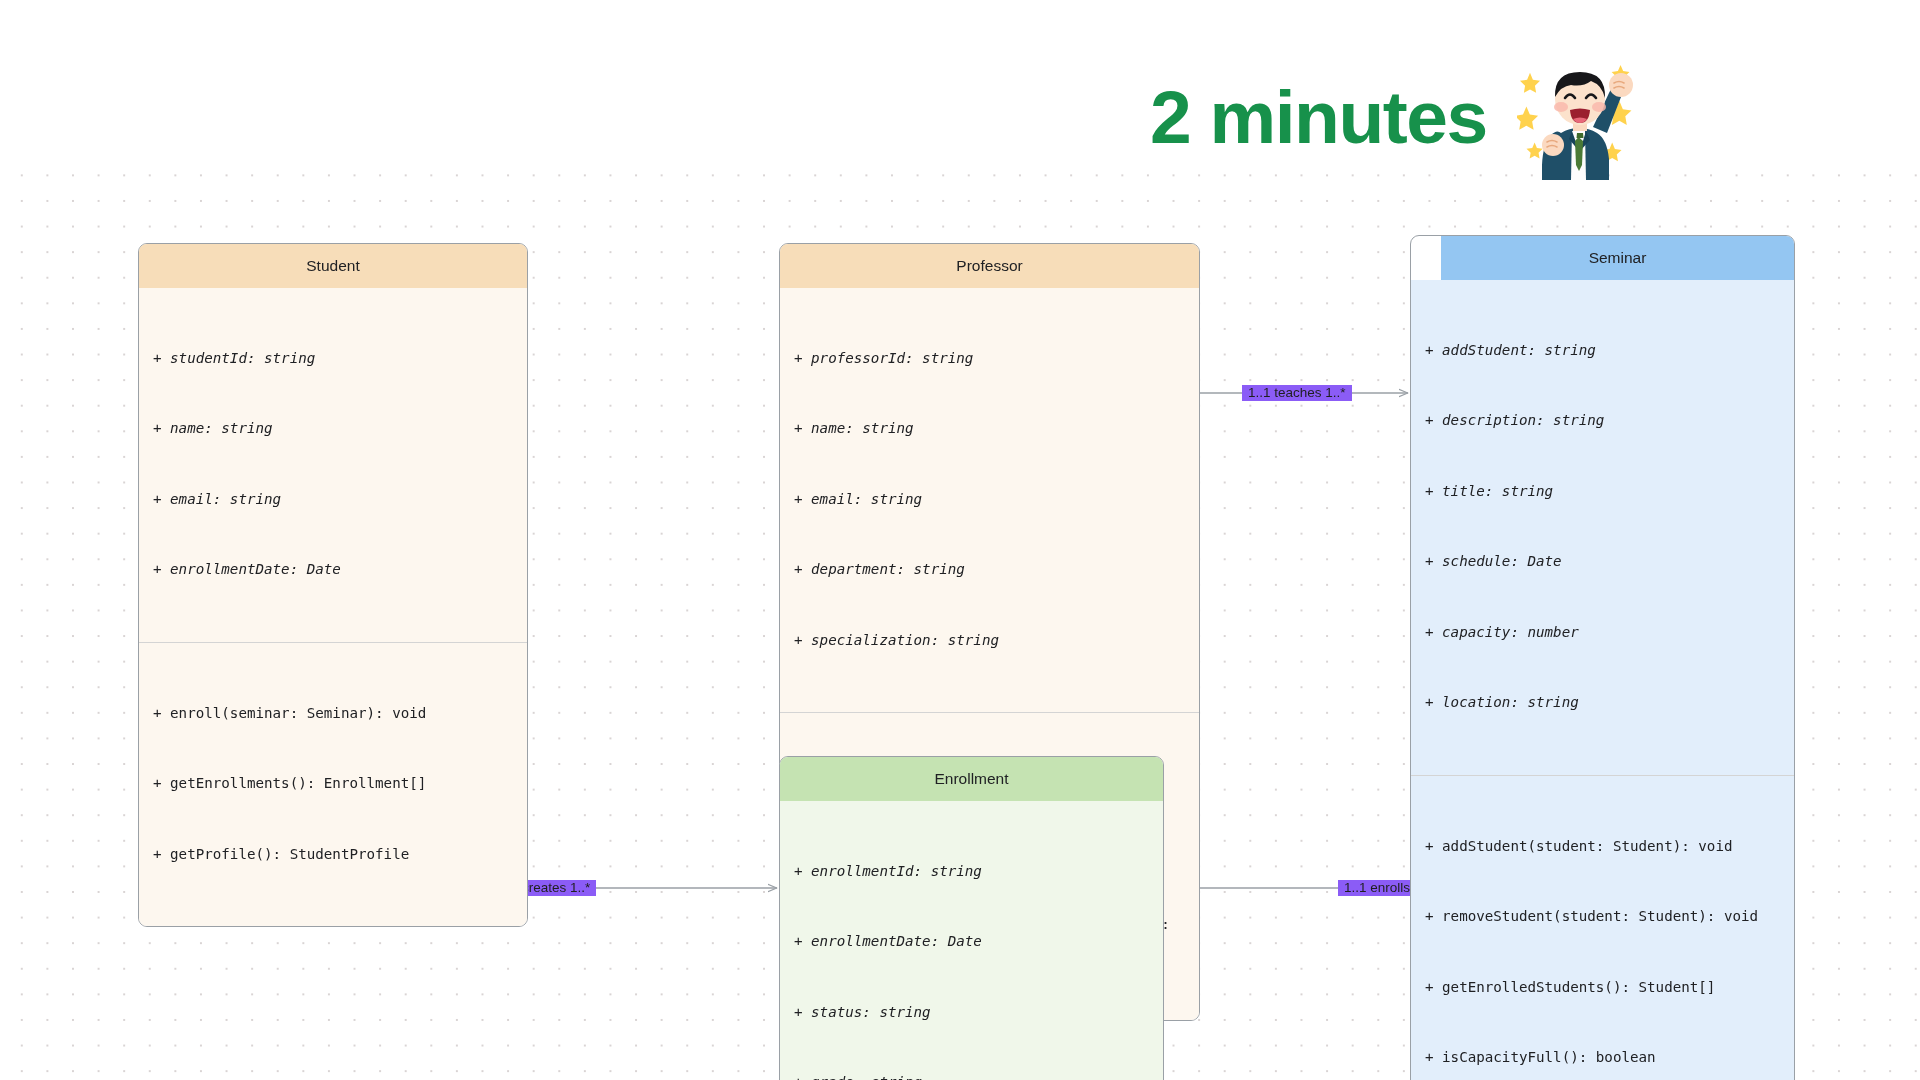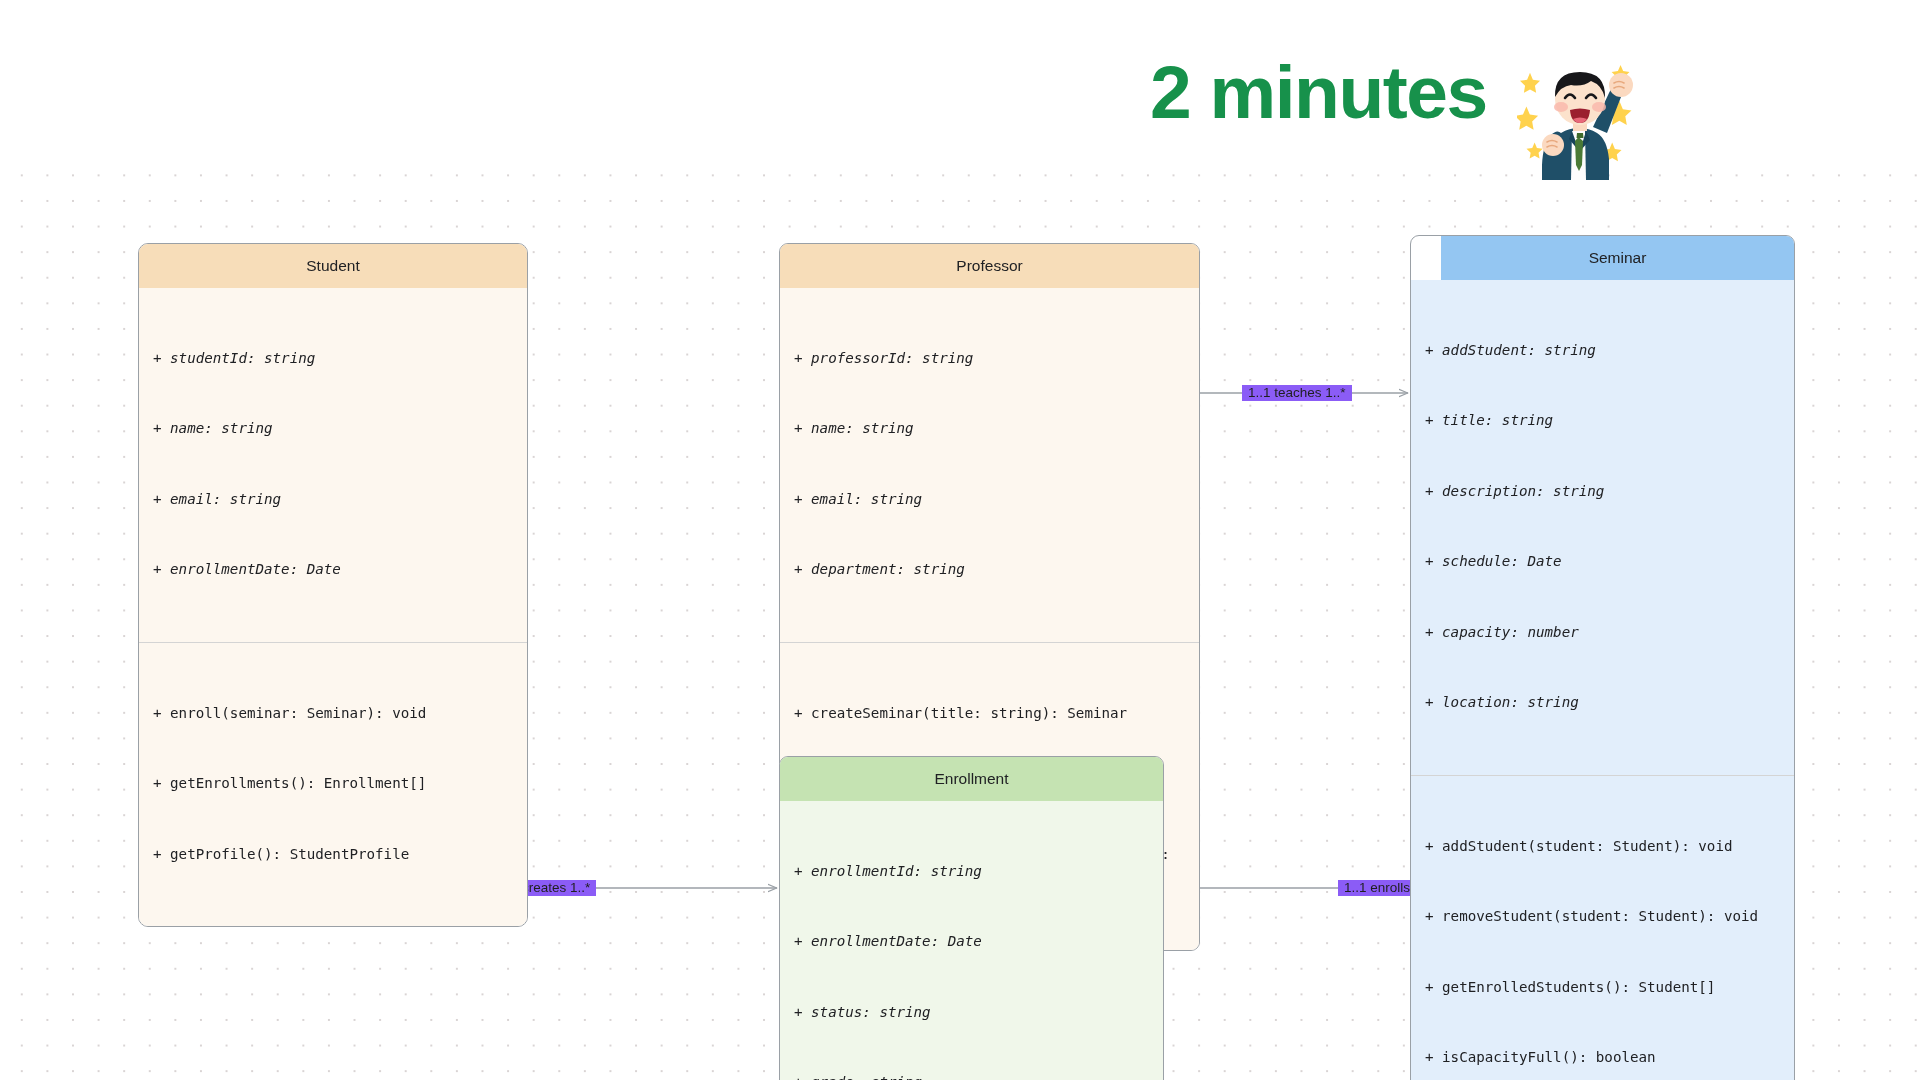--- a/index.html
+++ b/index.html
@@ -40,20 +40,21 @@
   }
 
   
   #header {
     position: absolute;
     left: 1150px;
     top: 55px;
     width: 700px;
     height: 125px;
     display: flex;
+    align-items: center;
     justify-content: flex-start;
   }
 
   #header-title {
     font-size: 75px;
     font-weight: bold;
     color: #17914b;
     letter-spacing: -1.5px;
     line-height: 1;
     white-space: nowrap;
@@ -128,21 +129,21 @@
   .theme-orange .uml-header { background: #f7ddb9; }
   .theme-orange .uml-section { background: #fdf7ef; }
   
   .theme-blue .uml-header { background: #94c6f2; margin-left: 30px; }
   .theme-blue .uml-section { background: #e2eefb; }
   
   .theme-green .uml-header { background: #c5e3b2; }
   .theme-green .uml-section { background: #f0f7ea; }
 
   
-  #class-student    { left: 138px;  top: 243px;  width: 390px; border-radius: 10px; }
+  #class-student    { left: 138px;  top: 243px;  width: 390px; }
   #class-professor  { left: 779px;  top: 243px;  width: 421px; }
   #class-seminar    { left: 1410px; top: 235px;  width: 385px; }
   #class-enrollment { left: 779px;  top: 756px;  width: 385px; }
 </style>
 </head>
 <body>
 
 <div id="canvas"></div>
 <div id="header-mask"></div>
 
@@ -235,34 +236,35 @@
   </div>
 </div>
 
 <div id="class-professor" class="uml-class theme-orange">
   <div class="uml-header">Professor</div>
   <div class="uml-section attributes">
     <div class="uml-row">+ professorId: string</div>
     <div class="uml-row">+ name: string</div>
     <div class="uml-row">+ email: string</div>
     <div class="uml-row">+ department: string</div>
+    <div class="uml-row">+ specialization: string</div>
   </div>
   <div class="uml-section methods">
     <div class="uml-row">+ createSeminar(title: string): Seminar</div>
     <div class="uml-row">+ getSeminars(): Seminar[]</div>
     <div class="uml-row">+ approveEnrollment(enrollment: Enrollment): void</div>
   </div>
 </div>
 
 <div id="class-seminar" class="uml-class theme-blue">
   <div class="uml-header">Seminar</div>
   <div class="uml-section attributes">
     <div class="uml-row">+ addStudent: string</div>
+    <div class="uml-row">+ description: string</div>
     <div class="uml-row">+ title: string</div>
-    <div class="uml-row">+ description: string</div>
     <div class="uml-row">+ schedule: Date</div>
     <div class="uml-row">+ capacity: number</div>
     <div class="uml-row">+ location: string</div>
   </div>
   <div class="uml-section methods">
     <div class="uml-row">+ addStudent(student: Student): void</div>
     <div class="uml-row">+ removeStudent(student: Student): void</div>
     <div class="uml-row">+ getEnrolledStudents(): Student[]</div>
     <div class="uml-row">+ isCapacityFull(): boolean</div>
   </div>

